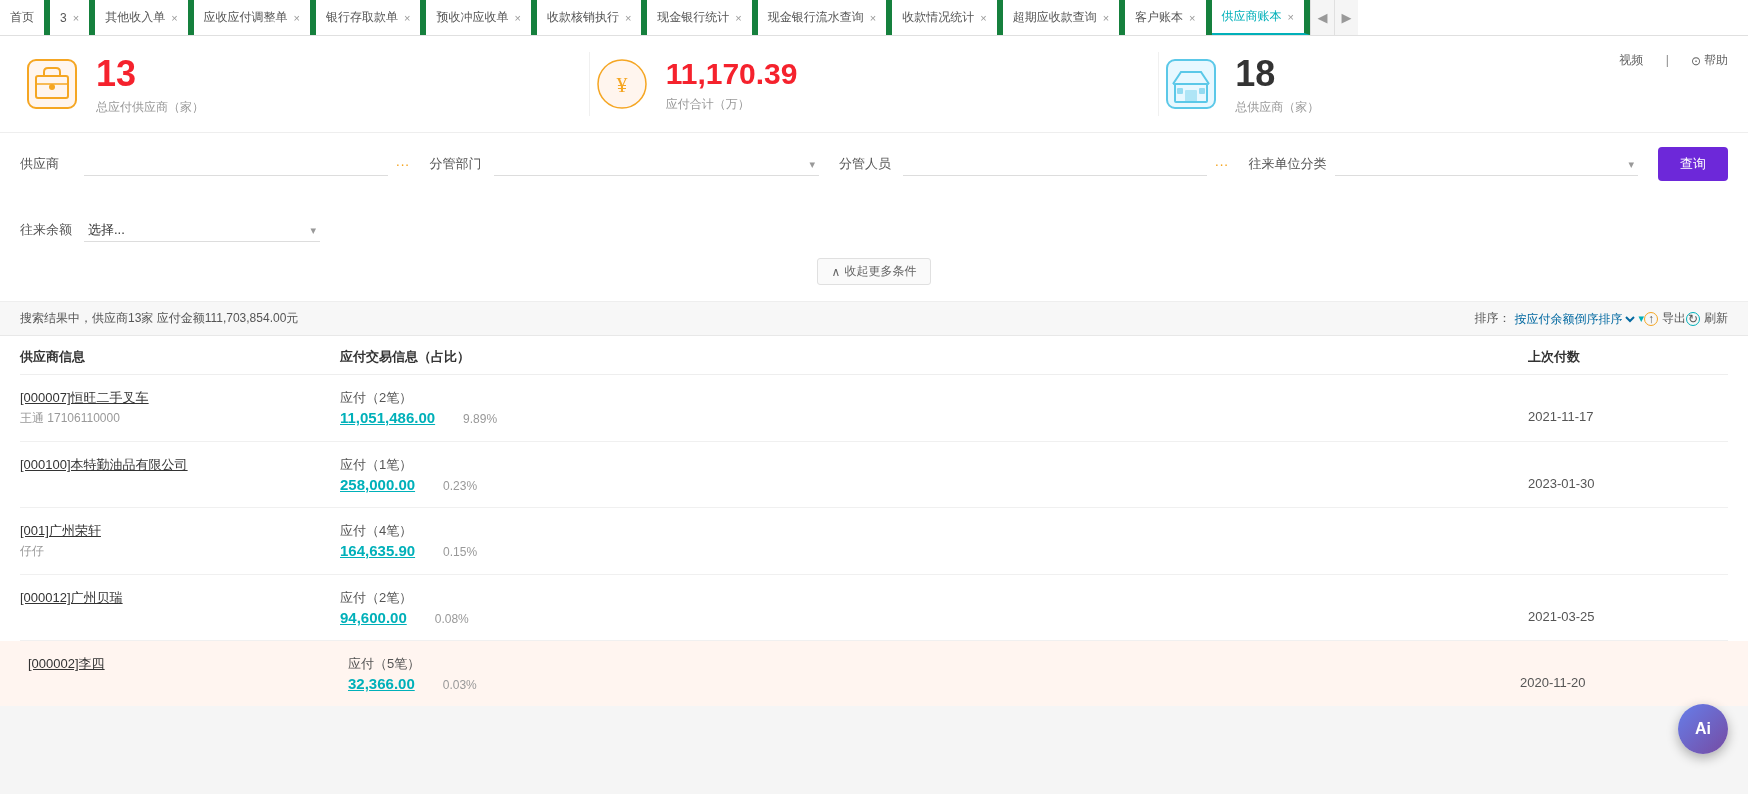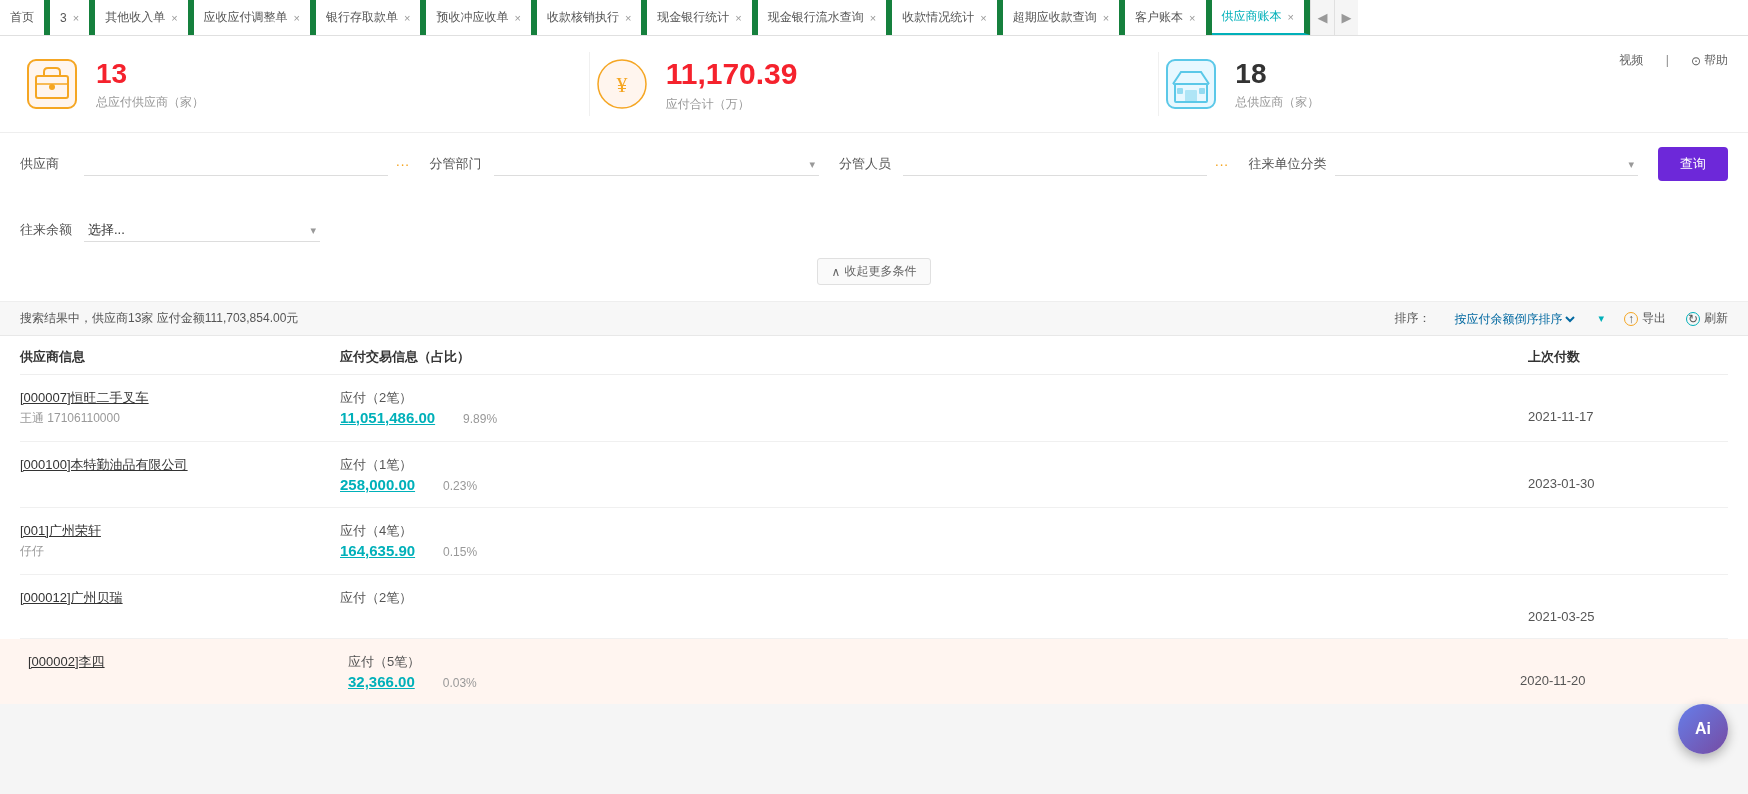--- a/index.html
+++ b/index.html
@@ -72,21 +72,21 @@
       width: 64px;
       height: 64px;
       display: flex;
       align-items: center;
       justify-content: center;
       margin-right: 12px;
       flex-shrink: 0;
     }
     .stat-icon svg { width: 56px; height: 56px; }
     .stat-text .stat-number {
-      font-size: 28px;
+      font-size: 36px;
       font-weight: bold;
       color: #f5222d;
       line-height: 1.2;
     }
     .stat-text .stat-label {
       font-size: 12px;
       color: #999;
       margin-top: 4px;
     }
     .stat-item-mid .stat-number { color: #f5222d; }
@@ -201,21 +201,21 @@
       justify-content: space-between;
       background: #f7f7f7;
       padding: 8px 20px;
       font-size: 12px;
       color: #555;
       border-bottom: 1px solid #e8e8e8;
     }
     .result-bar-right {
       display: flex;
       align-items: center;
-      gap: 20px;
+      gap: 0;
     }
     .sort-label { color: #555; }
     .sort-select {
       border: none;
       background: transparent;
       font-size: 12px;
       color: #0369a1;
       cursor: pointer;
       outline: none;
     }
@@ -586,20 +586,24 @@
   </div>
 
   <div class="table-row-wrap">
     <div class="table-row">
       <div class="col-supplier">
         <div class="supplier-link">[000012]广州贝瑞</div>
       </div>
       <div class="col-payable">
         <div class="payable-info">
           <div class="payable-line1">应付（2笔）</div>
+          <div class="payable-row">
+            <span class="payable-amount">94,600.00</span>
+            <span class="payable-pct">0.08%</span>
+          </div>
         </div>
       </div>
       <div class="col-lastpay last-pay-date">2021-03-25</div>
     </div>
   </div>
 
   <div class="table-row-wrap highlighted">
     <div class="table-row">
       <div class="col-supplier">
         <div class="supplier-link">[000002]李四</div>

